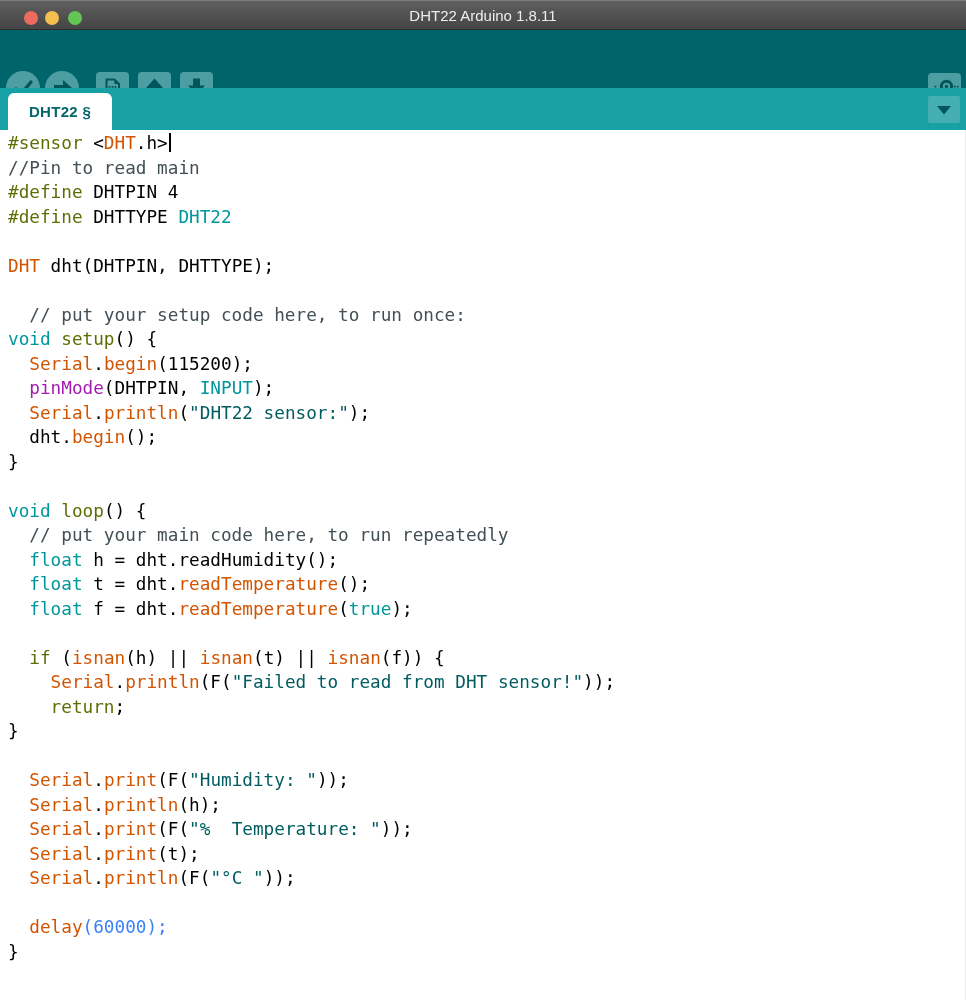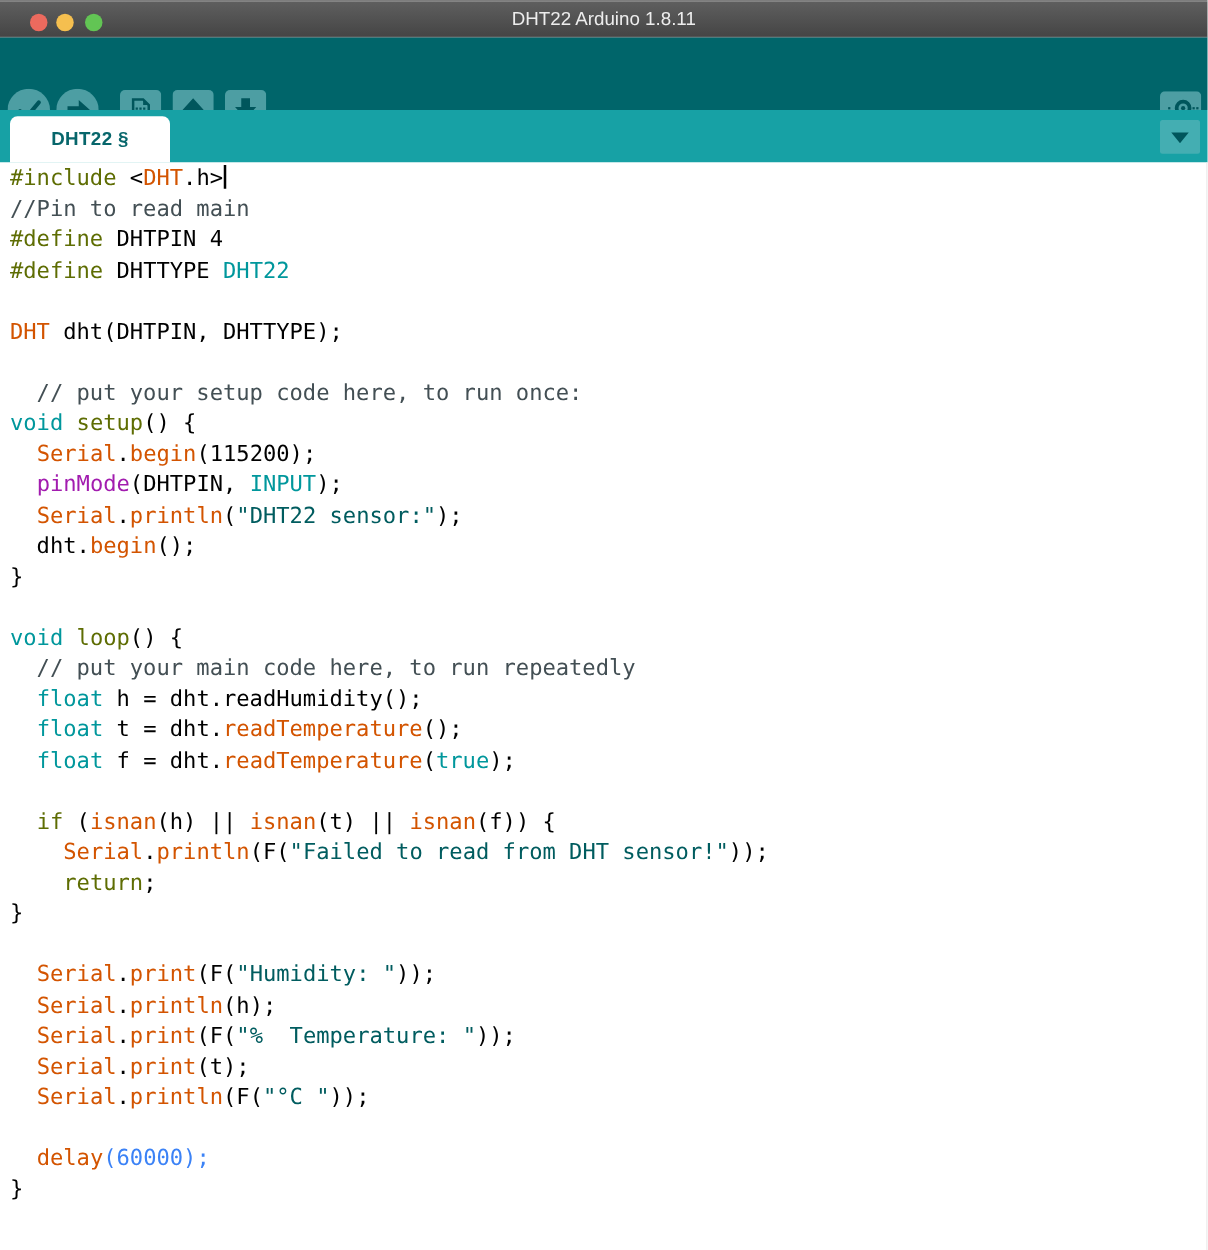--- a/index.html
+++ b/index.html
@@ -29,21 +29,21 @@
   .btn-open   { left: 138px; }
   .btn-save   { left: 180px; }
   .btn-serial { left: 928px; top: 43px; }
   .fill-btn   { fill: var(--button-fill); }
   .glyph      { fill: var(--icon-dark); }
   .glyph-line { stroke: var(--icon-dark); fill: none; }
 
   
   .tabbar { position: absolute; left: 0; top: 88px; width: 966px; height: 42px;
     background: var(--tabbar-bg); }
-  .tab { position: absolute; left: 8px; top: 5px; width: 128px; height: 37px;
+  .tab { position: absolute; left: 8px; top: 5px; width: 104px; height: 37px;
     background: var(--tab-bg); border-radius: 6px 6px 0 0; text-align: center;
     line-height: 37px; color: var(--tab-text); font-size: 15px; font-weight: bold;
     letter-spacing: 0.3px; cursor: pointer; }
   .tab-dropdown { position: absolute; left: 928px; top: 8px; width: 32px; height: 27px;
     background: var(--dropdown-fill); border: none; border-radius: 2px; cursor: pointer;
     padding: 0; }
   .tab-dropdown svg { display: block; margin: 0 auto; }
 
   
   .editor { position: absolute; left: 0; top: 130px; width: 966px; height: 870px;
@@ -143,21 +143,21 @@
 <div class="tabbar">
   <div class="tab">DHT22 §</div>
   <button class="tab-dropdown">
     <svg width="26" height="20" viewBox="0 0 26 20">
       <path class="glyph" d="M6 6 h14 l-7 8.5 z"></path>
     </svg>
   </button>
 </div>
 
 <div class="editor">
-    <div class="code-line"><span style="color: rgb(94, 109, 3);">#include </span><span style="color: rgb(0, 0, 0);">&lt;</span><span style="color: rgb(211, 84, 0);">DHT</span><span style="color: rgb(0, 0, 0);">.h&gt;</span><span class="caret"></span></div>
+    <div class="code-line"><span style="color: rgb(94, 109, 3);">#sensor </span><span style="color: rgb(0, 0, 0);">&lt;</span><span style="color: rgb(211, 84, 0);">DHT</span><span style="color: rgb(0, 0, 0);">.h&gt;</span><span class="caret"></span></div>
     <div class="code-line"><span style="color: rgb(67, 79, 84);">//Pin to read main</span></div>
     <div class="code-line"><span style="color: rgb(94, 109, 3);">#define </span><span style="color: rgb(0, 0, 0);">DHTPIN 4</span></div>
     <div class="code-line"><span style="color: rgb(94, 109, 3);">#define </span><span style="color: rgb(0, 0, 0);">DHTTYPE </span><span style="color: rgb(0, 151, 156);">DHT22</span></div>
     <div class="code-line"></div>
     <div class="code-line"><span style="color: rgb(211, 84, 0);">DHT</span><span style="color: rgb(0, 0, 0);"> dht(DHTPIN, DHTTYPE);</span></div>
     <div class="code-line"></div>
     <div class="code-line"><span style="color: rgb(67, 79, 84);">  // put your setup code here, to run once:</span></div>
     <div class="code-line"><span style="color: rgb(0, 151, 156);">void</span><span style="color: rgb(0, 0, 0);"> </span><span style="color: rgb(94, 109, 3);">setup</span><span style="color: rgb(0, 0, 0);">() {</span></div>
     <div class="code-line"><span style="color: rgb(0, 0, 0);">  </span><span style="color: rgb(211, 84, 0);">Serial</span><span style="color: rgb(0, 0, 0);">.</span><span style="color: rgb(211, 84, 0);">begin</span><span style="color: rgb(0, 0, 0);">(115200);</span></div>
     <div class="code-line"><span style="color: rgb(0, 0, 0);">  </span><span style="color: #a21caf;">pinMode</span><span style="color: rgb(0, 0, 0);">(DHTPIN, </span><span style="color: rgb(0, 151, 156);">INPUT</span><span style="color: rgb(0, 0, 0);">);</span></div>

